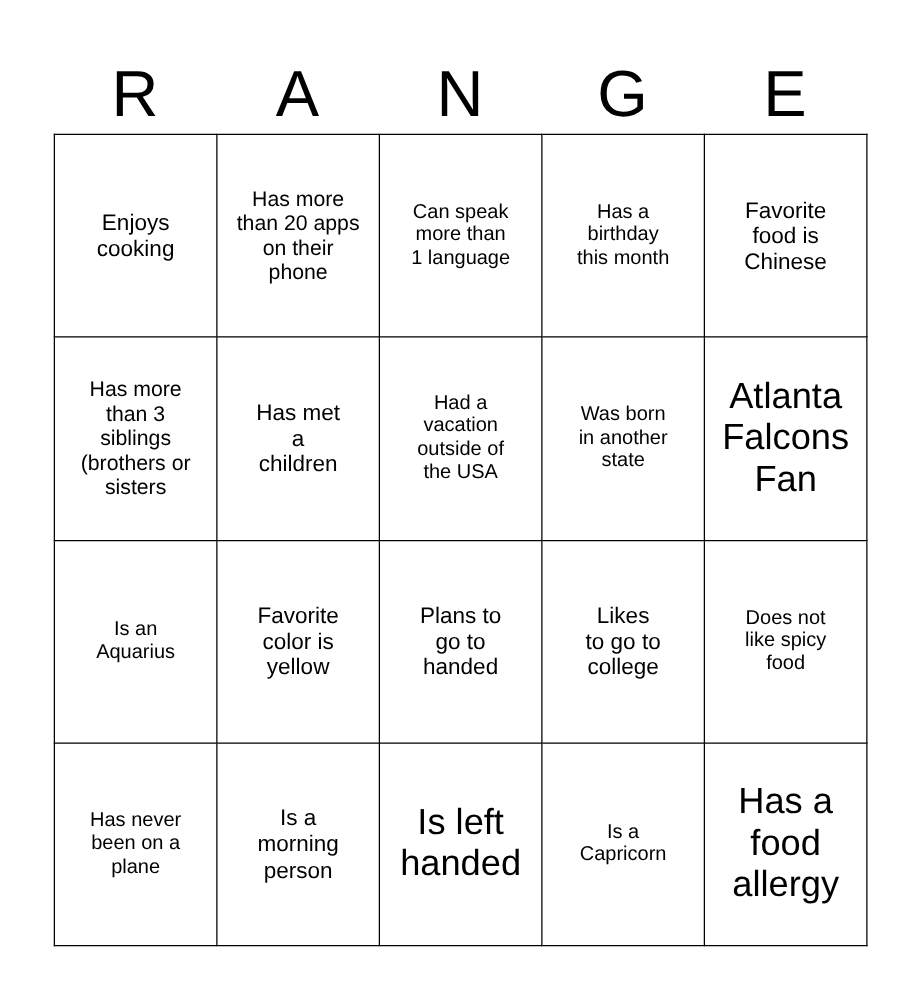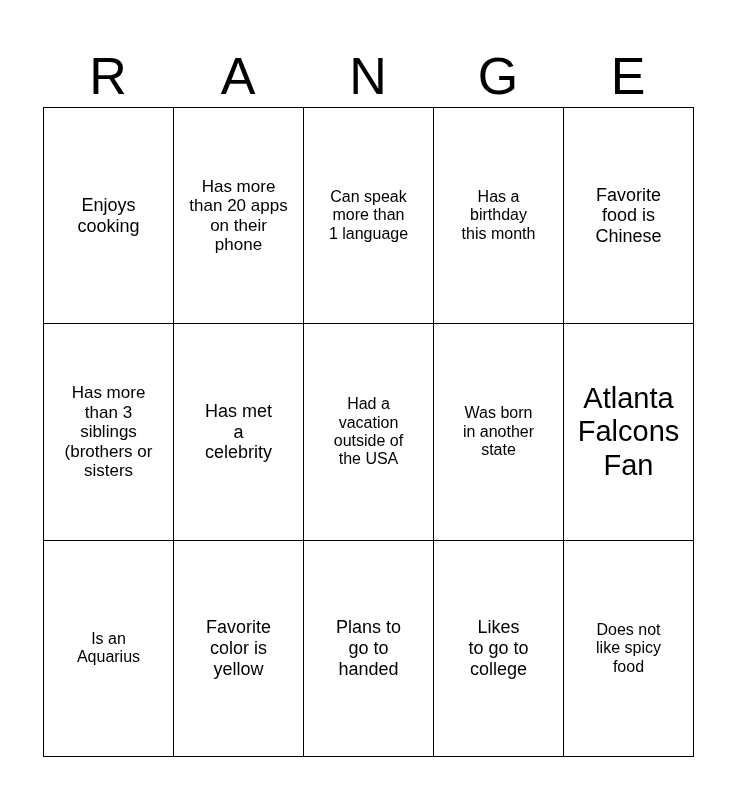--- a/index.html
+++ b/index.html
@@ -45,21 +45,21 @@
 Chinese</td>
       </tr>
       <tr>
         <td class="s1">Has more
 than 3
 siblings
 (brothers or
 sisters</td>
         <td class="s3">Has met
 a
-celebrity</td>
+children</td>
         <td class="s2">Had a
 vacation
 outside of
 the USA</td>
         <td class="s2">Was born
 in another
 state</td>
         <td class="s4">Atlanta
 Falcons
 Fan</td>
@@ -73,14 +73,29 @@
         <td class="s3">Plans to
 go to
 handed</td>
         <td class="s3">Likes
 to go to
 college</td>
         <td class="s2">Does not
 like spicy
 food</td>
       </tr>
+      <tr>
+        <td class="s2">Has never
+been on a
+plane</td>
+        <td class="s3">Is a
+morning
+person</td>
+        <td class="s4">Is left
+handed</td>
+        <td class="s2">Is a
+Capricorn</td>
+        <td class="s4">Has a
+food
+allergy</td>
+      </tr>
     </tbody>
 </table>
 
 </body></html>

